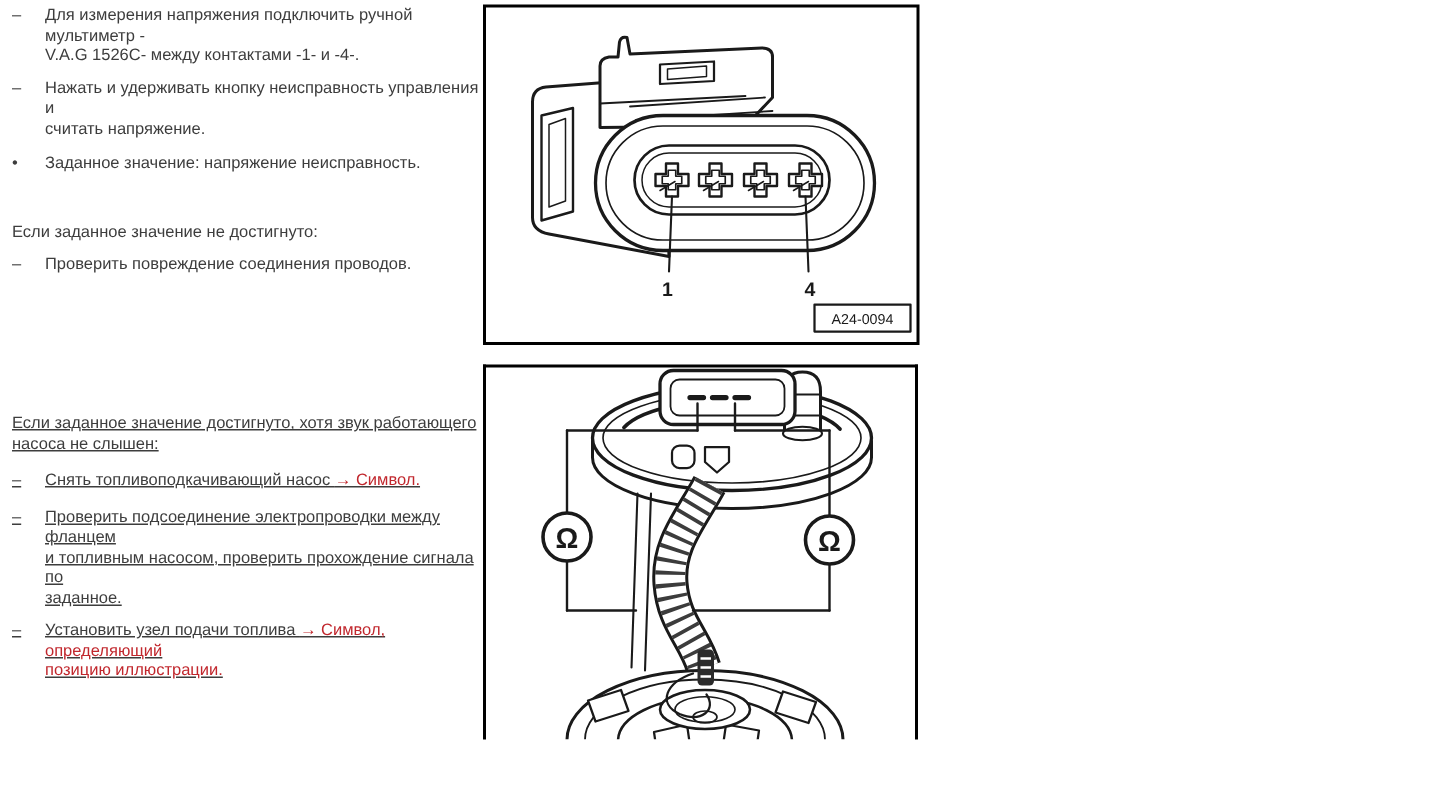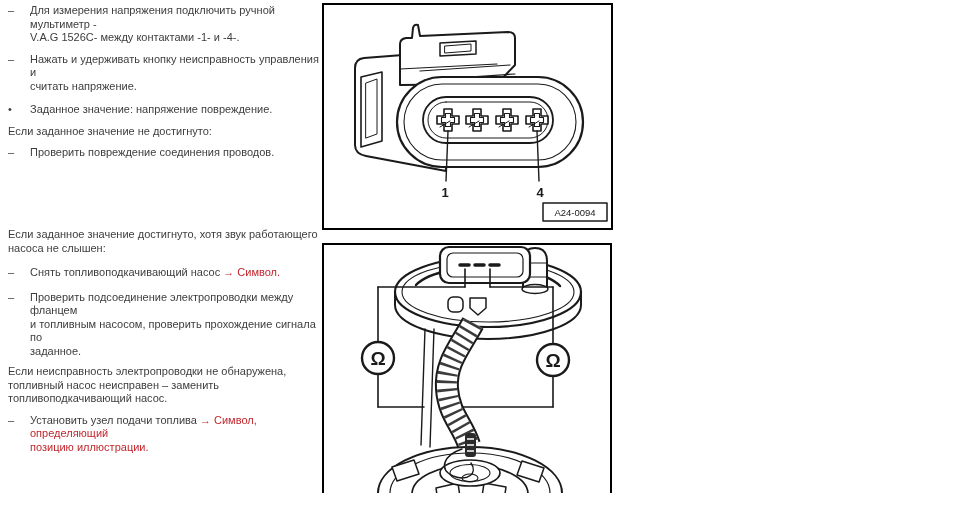--- a/index.html
+++ b/index.html
@@ -5,23 +5,23 @@
   html,body{margin:0;padding:0;}
   body{
     width:960px;height:523px;background:#ffffff;position:relative;overflow:hidden;
     font-family:"Liberation Sans","DejaVu Sans",sans-serif;
   }
   .text-col{
     position:absolute;left:8px;width:312px;color:#3d3d3d;
     font-size:11px;line-height:13.5px;
   }
   .block-a{top:4px;}
-  .block-b{top:228px;}
+  .block-b{top:244px;text-decoration:underline;}
   .para{display:flex;align-items:flex-start;}
-  .para.plain{display:block;}
+  .para.plain{display:block;margin-top:32px;}
   .marker{flex:0 0 22px;}
   .pbody{flex:1;white-space:pre-line;}
   .xref{color:#c1272d;cursor:pointer;white-space:pre-line;}
   .m7{margin-top:7px}.m8{margin-top:8px}.m10{margin-top:10px}.m11{margin-top:11px}
   .figbox{position:absolute;background:#fff;border:2px solid #000;box-sizing:border-box;}
   #fig1{left:322px;top:3px;width:291px;height:227px;}
   #fig2{left:322px;top:243px;width:290px;height:250px;border-bottom:none;overflow:hidden;}
   svg{display:block;}
   svg text{font-family:"Liberation Sans","DejaVu Sans",sans-serif;fill:#1a1a1a;}
   .pinlbl{font-size:13px;font-weight:bold;}
@@ -37,21 +37,21 @@
     <span class="pbody">Для измерения напряжения подключить ручной мультиметр -
 V.A.G 1526C- между контактами -1- и -4-.</span>
   </div>
   <div class="para m8">
     <span class="marker">–</span>
     <span class="pbody">Нажать и удерживать кнопку неисправность управления и
 считать напряжение.</span>
   </div>
   <div class="para m10">
     <span class="marker">•</span>
-    <span class="pbody">Заданное значение: напряжение повреждение.</span>
+    <span class="pbody">Заданное значение: напряжение неисправность.</span>
   </div>
   <div class="para plain m8">
     <span class="pbody">Если заданное значение не достигнуто:</span>
   </div>
   <div class="para m8">
     <span class="marker">–</span>
     <span class="pbody">Проверить повреждение соединения проводов.</span>
   </div>
 </div>
 
@@ -62,25 +62,20 @@
   </div>
   <div class="para m11">
     <span class="marker">–</span>
     <span class="pbody"><span>Снять топливоподкачивающий насос </span><span class="xref">→ Символ.</span></span>
   </div>
   <div class="para m11">
     <span class="marker">–</span>
     <span class="pbody">Проверить подсоединение электропроводки между фланцем
 и топливным насосом, проверить прохождение сигнала по
 заданное.</span>
-  </div>
-  <div class="para plain m7">
-    <span class="pbody">Если неисправность электропроводки не обнаружена,
-топливный насос неисправен – заменить
-топливоподкачивающий насос.</span>
   </div>
   <div class="para m8">
     <span class="marker">–</span>
     <span class="pbody"><span>Установить узел подачи топлива </span><span class="xref">→ Символ, определяющий
 позицию иллюстрации.</span></span>
   </div>
 </div>
 
 <div id="fig1" class="figbox">
   <svg width="287" height="223" viewBox="0 0 287 223">

